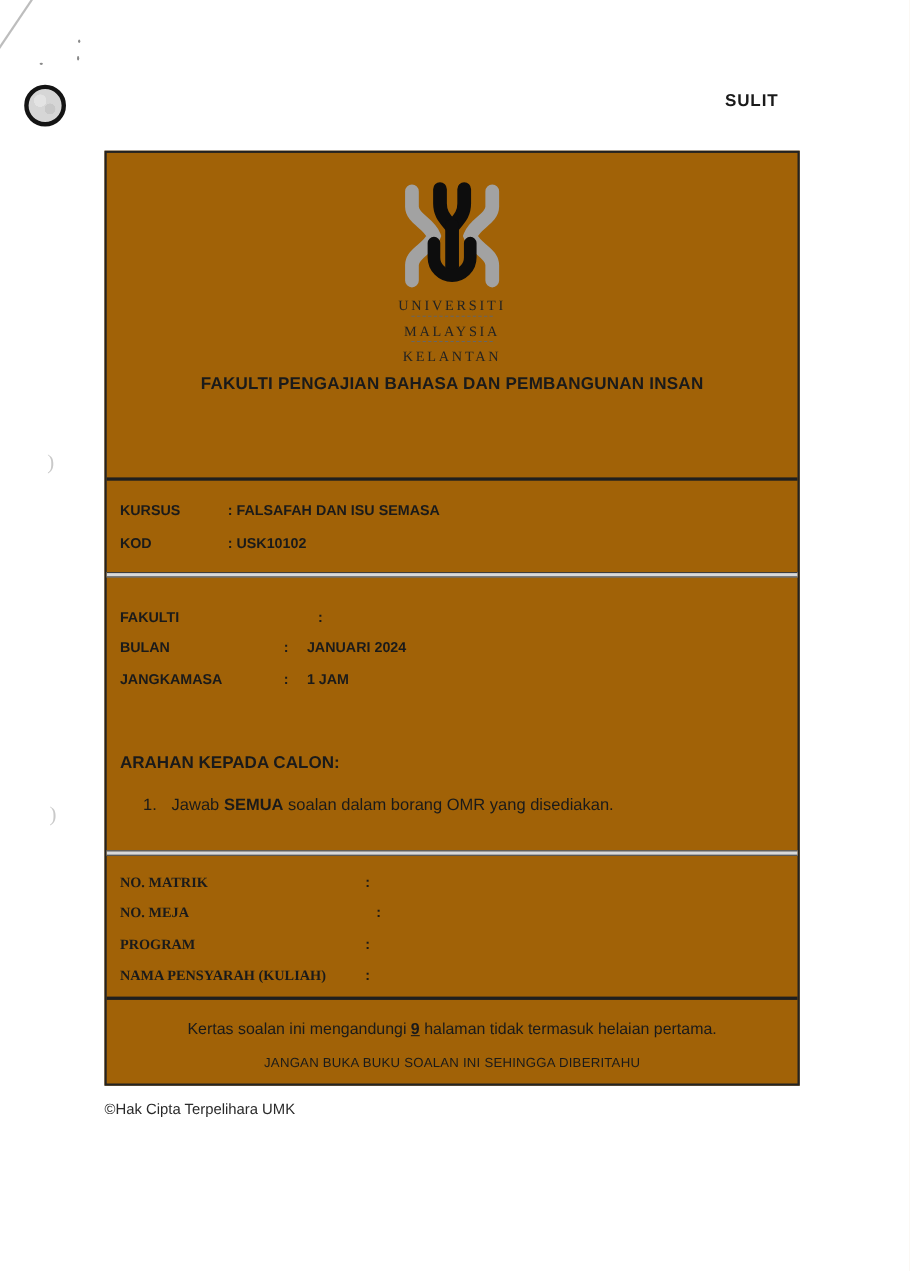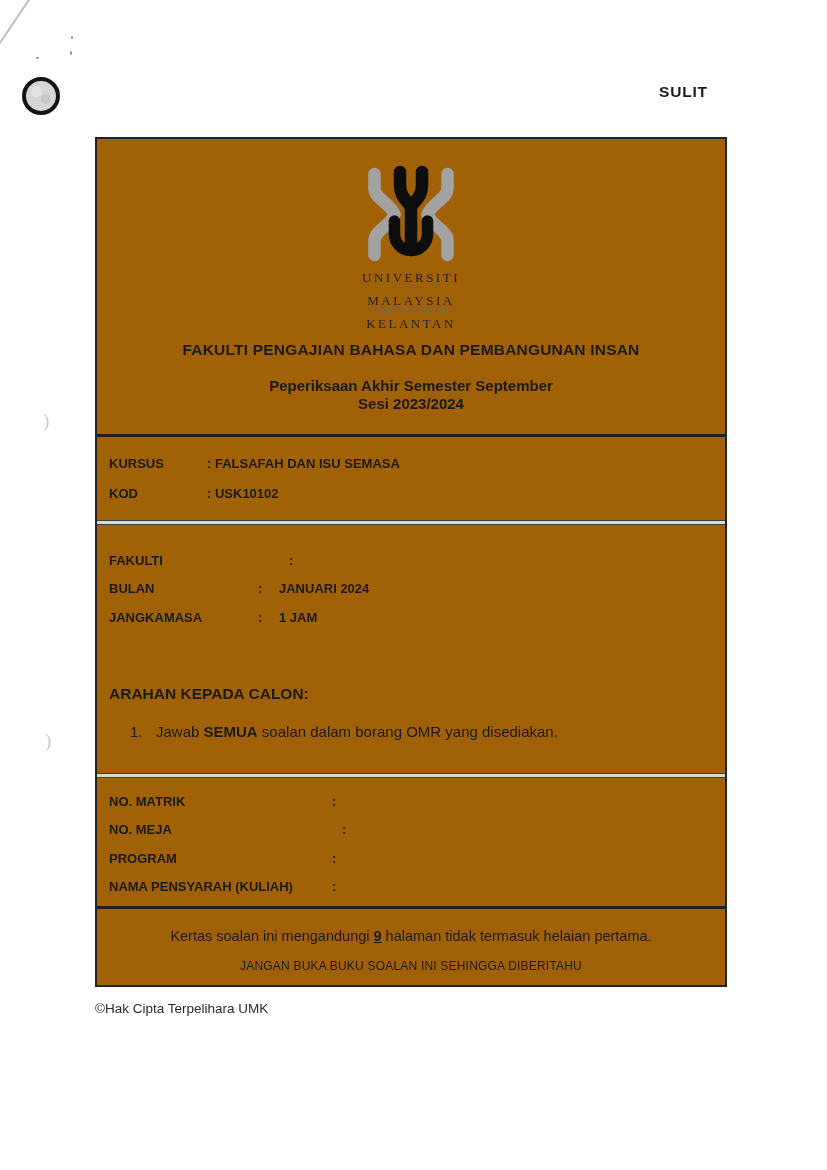--- a/index.html
+++ b/index.html
@@ -71,21 +71,21 @@
   .detail-row .lbl { width:149px; flex:none; }
   .detail-row .col { width:14px; flex:none; }
   .detail-row .val { margin-left:7px; }
   .r-fakulti { top:413px;gap:31px; } .r-bulan { top:441px; } .r-jangka { top:470px; }
 
   .arahan-heading { position:absolute; left:12px; top:546px; font-size:15.5px; font-weight:bold; }
   .instruction-row { position:absolute; left:33px; top:584px; display:flex; font-size:15px; font-weight:normal; }
   .instruction-row .num { width:26px; flex:none; }
   .bold { font-weight:bold; }
 
-  .field-row .lbl { width:223px; flex:none; }
+  .field-row .lbl { width:223px; flex:none;font-family:Liberation Serif, serif; }
   .r-f1 { top:654px; } .r-f2 { top:682px;gap:10px; } .r-f3 { top:711px; } .r-f4 { top:739px; }
 
   .note-line { top:789px; font-size:14.5px; font-weight:normal; }
   .note-pages { font-weight:bold; text-decoration:underline; }
   .warning-line { top:820px; font-size:12px; font-weight:normal; letter-spacing:.2px; }
 
   .copyright {
     position:absolute; left:95px; top:1001px; width:632px; text-align:left;
     font-size:13.5px; color:#2a2a2a;
   }
@@ -119,24 +119,20 @@
         </g>
       </svg>
       <div class="logo-text">UNIVERSITI</div>
       <div class="logo-sep"></div>
       <div class="logo-text">MALAYSIA</div>
       <div class="logo-sep"></div>
       <div class="logo-text">KELANTAN</div>
     </div>
 
     <div class="center-line faculty-title">FAKULTI PENGAJIAN BAHASA DAN PEMBANGUNAN INSAN</div>
-    <div class="center-line exam-title-block">
-      <div>Peperiksaan Akhir Semester September</div>
-      <div>Sesi 2023/2024</div>
-    </div>
 
     <div class="rule rule-solid rule1"></div>
 
     <div class="row course-row r-kursus">
       <span class="lbl">KURSUS</span>
       <span class="val">: FALSAFAH DAN ISU SEMASA</span>
     </div>
     <div class="row course-row r-kod">
       <span class="lbl">KOD</span>
       <span class="val">: USK10102</span>

